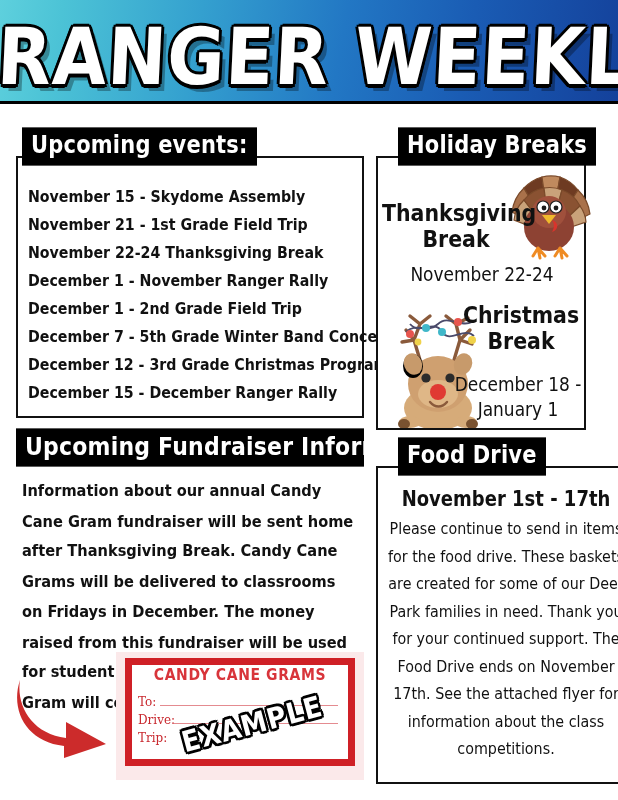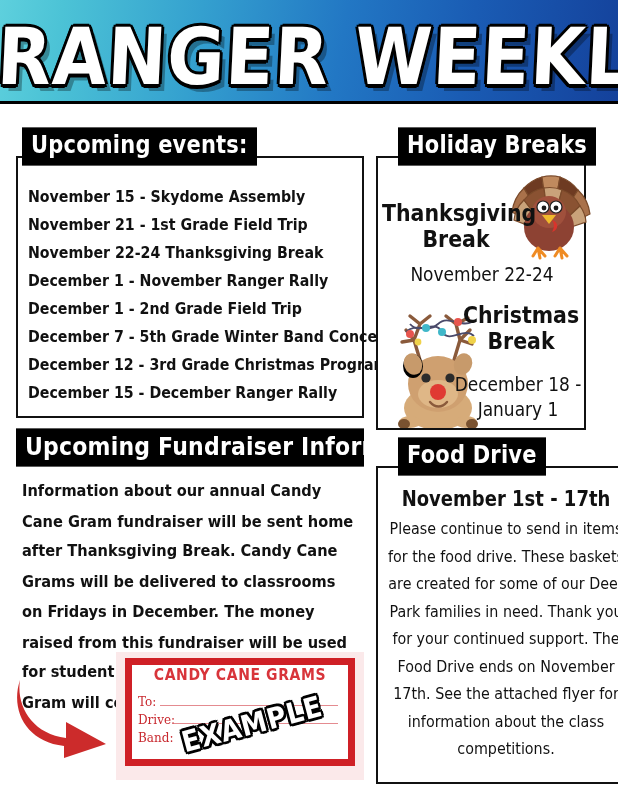--- a/index.html
+++ b/index.html
@@ -251,21 +251,21 @@
   <path d="M6 8 C2 34, 18 62, 52 66 L52 50 L92 72 L50 86 L50 74 C12 70, -4 38, 6 8 Z" fill="#cc2b2b"></path>
 </svg>
 
 <div id="gram-card">
   <div class="gram-inner">
     <div class="gram-title">CANDY CANE GRAMS</div>
     <div class="gram-field" style="top:30px;">To:</div>
     <div class="gram-rule" style="left:28px; top:40px; width:178px;"></div>
     <div class="gram-field" style="top:48px;">Drive:</div>
     <div class="gram-rule" style="left:42px; top:58px; width:164px;"></div>
-    <div class="gram-field" style="top:66px;">Band:</div>
+    <div class="gram-field" style="top:66px;">Trip:</div>
     <div id="gram-example">EXAMPLE</div>
   </div>
 </div>
 
 <div class="banner" id="holiday-banner">Holiday Breaks</div>
 <div class="panel" id="holiday-panel">
 
   <svg id="turkey" viewBox="0 0 96 92">
     <g stroke="#7a4a2a" stroke-width="1.2">
       <path d="M48 62 L10 40 A40 40 0 0 1 22 16 Z" fill="#a9714a"></path>

